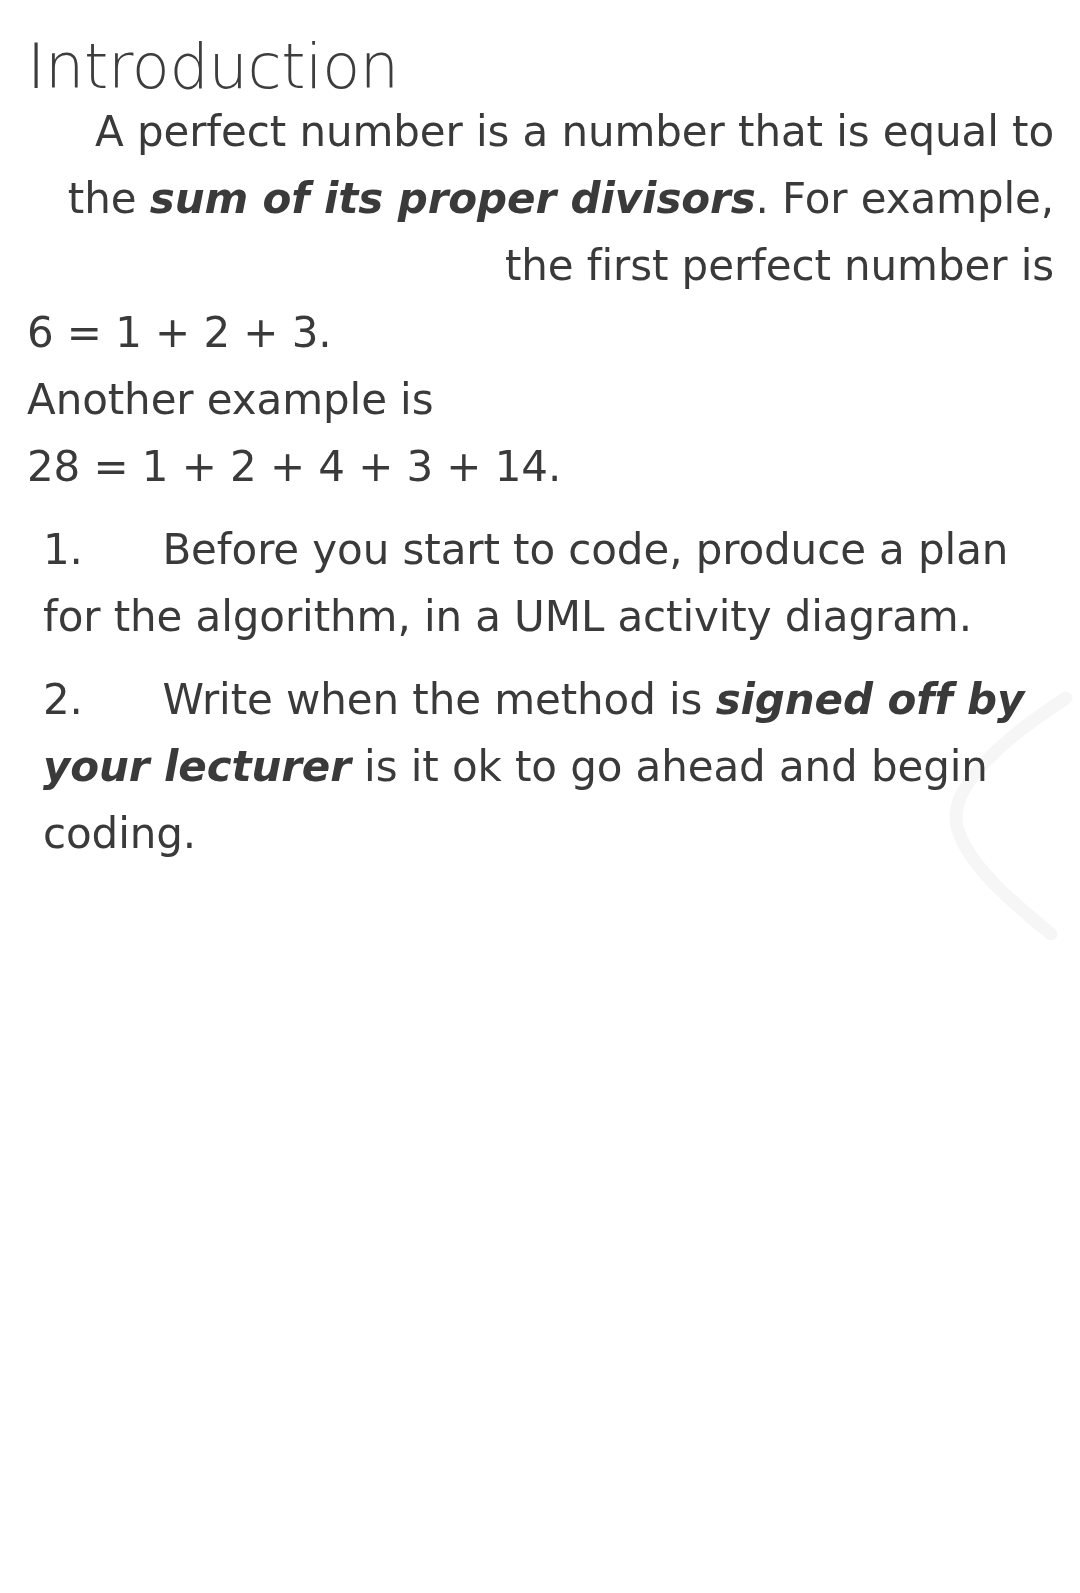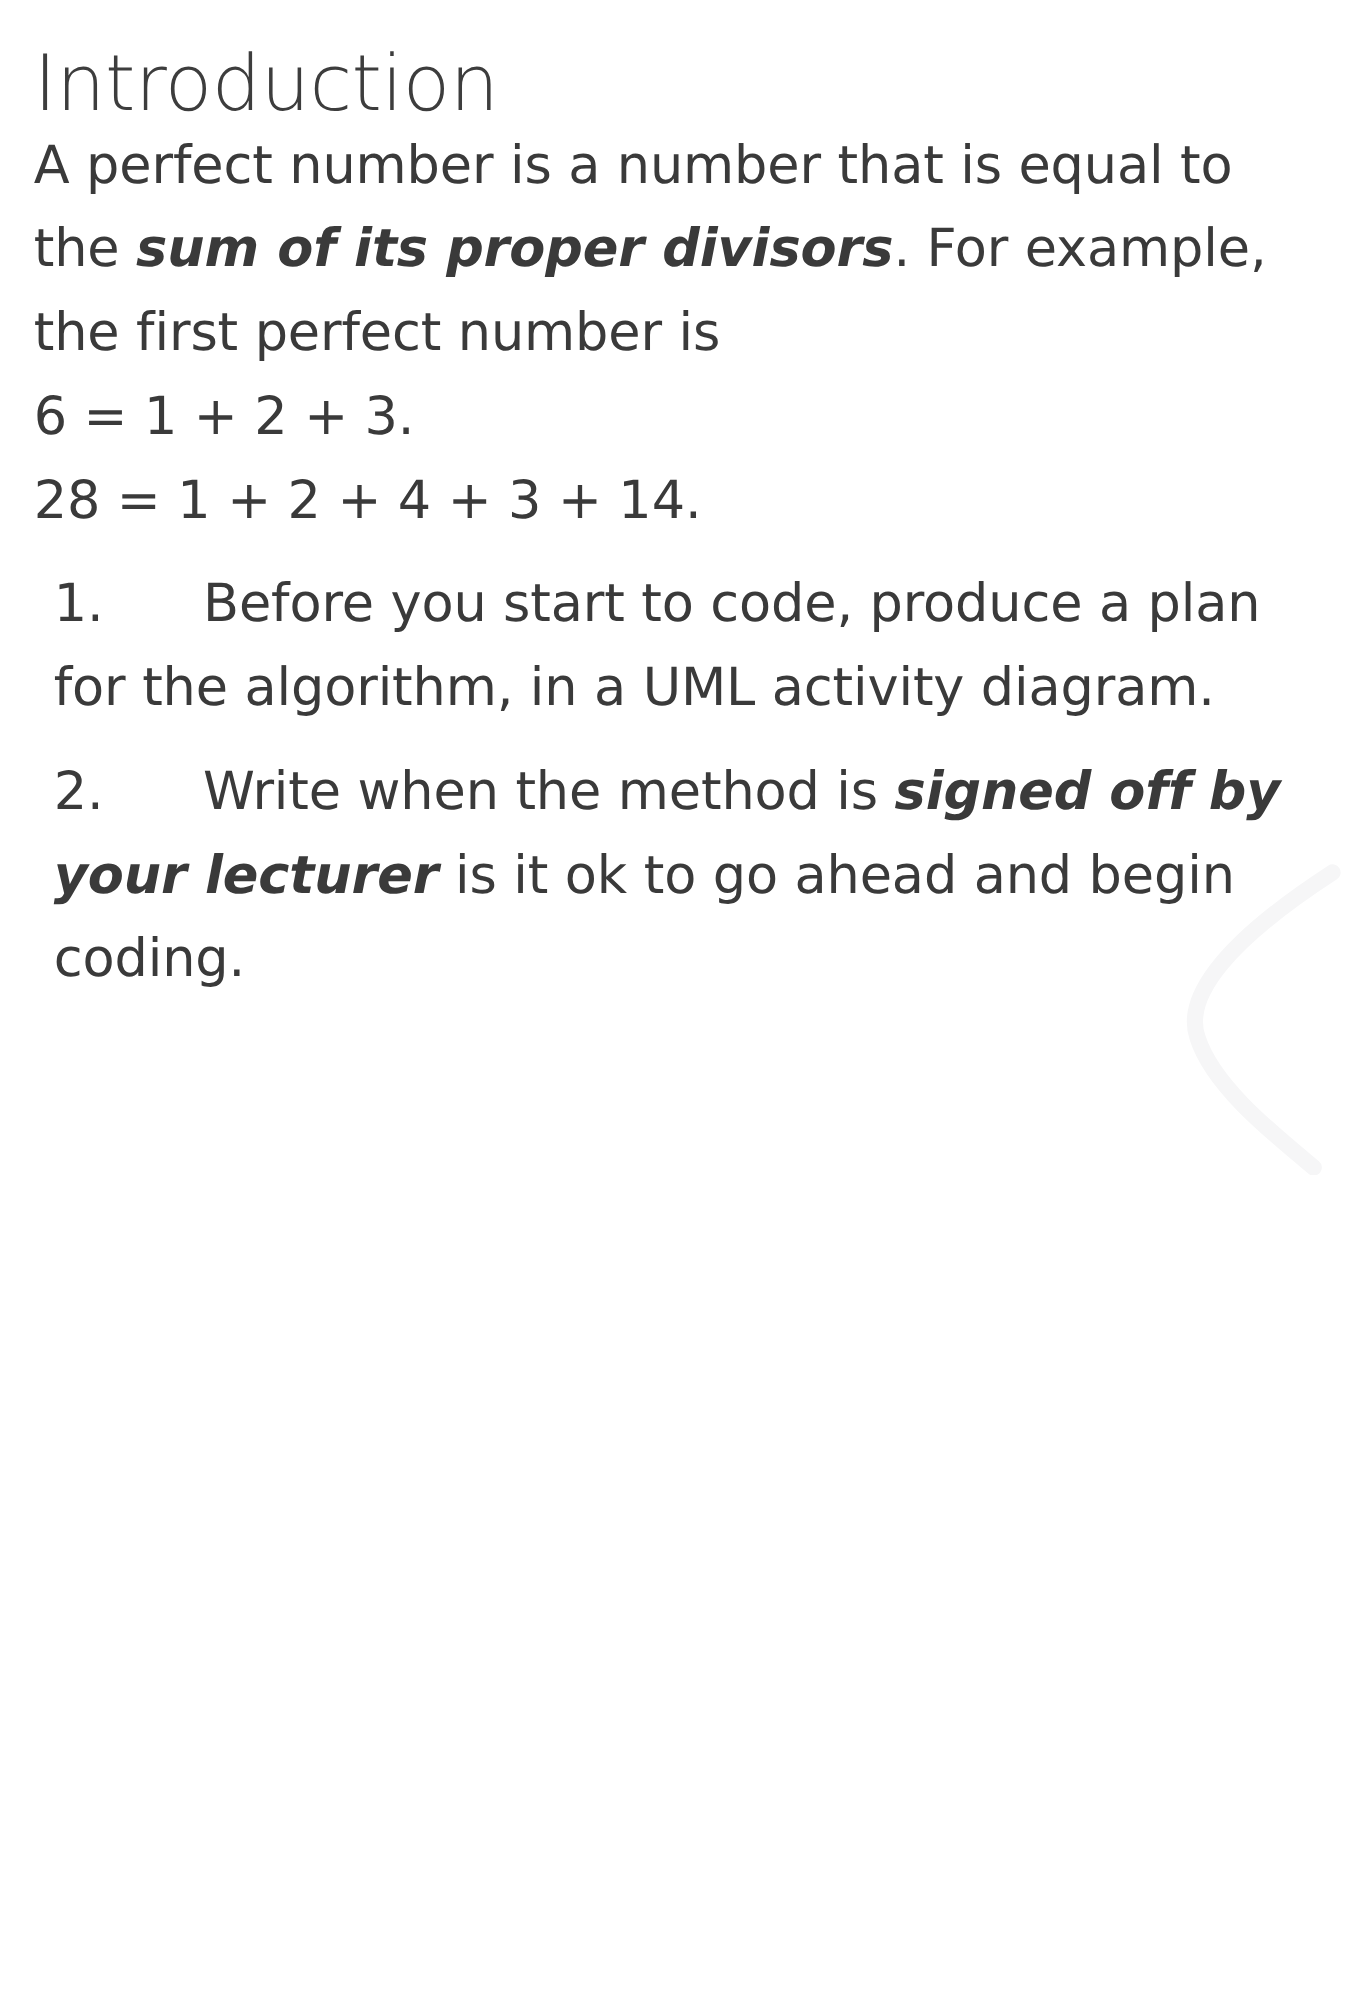--- a/index.html
+++ b/index.html
@@ -55,21 +55,21 @@
 
   p.para {
     font-size: 42px;
     font-weight: 400;
     line-height: 67px;
     margin: 0;
     color: #3a3a3a;
     letter-spacing: -0.1px;
   }
 
-  .gap-after-heading { margin-top: 26px; }
+  .gap-after-heading { margin-top: 26px; text-align: right; }
   .gap-para          { margin-top: 43px; }
   .gap-list          { margin-top: 44px; }
 
   p.list-item {
     font-size: 42px;
     line-height: 67px;
     margin: 16px;
     color: #3a3a3a;
     letter-spacing: -0.1px;
   }
@@ -90,20 +90,21 @@
   </svg>
 
   <div class="content">
 
     <h1 class="doc-heading heading-intro">Introduction</h1>
 
     <p class="para gap-after-heading"><span>A perfect number is a number that is equal to the </span><span class="emph">sum of its proper divisors</span><span>. For example, the first perfect number is</span></p>
 
     <p class="para gap-para">6 = 1 + 2 + 3.</p>
 
+    <p class="para gap-para">Another example is</p>
 
     <p class="para gap-para">28 = 1 + 2 + 4 + 3 + 14.</p>
 
 
 
     <p class="list-item gap-list"><span class="list-marker">1.</span><span class="list-marker">&nbsp;&nbsp;&nbsp;&nbsp;&nbsp;&nbsp;</span><span>Before you start to code, produce a plan for the algorithm, in a UML activity diagram.</span></p>
 
     <p class="list-item gap-list"><span class="list-marker">2.</span><span class="list-marker">&nbsp;&nbsp;&nbsp;&nbsp;&nbsp;&nbsp;</span><span>Write when the method is </span><span class="emph">signed off by your lecturer</span><span> is it ok to go ahead and begin coding.</span></p>
 
   </div>

